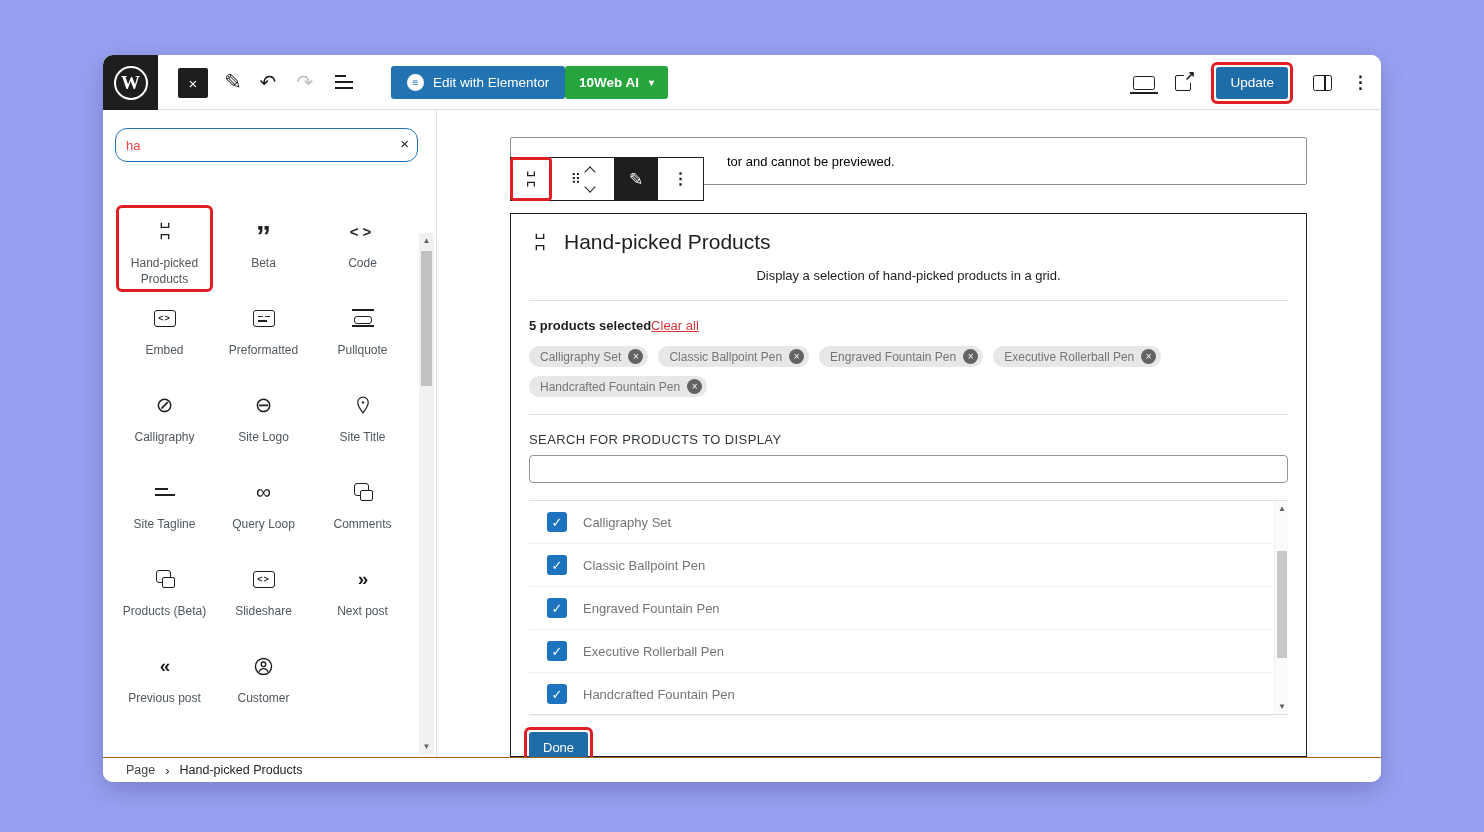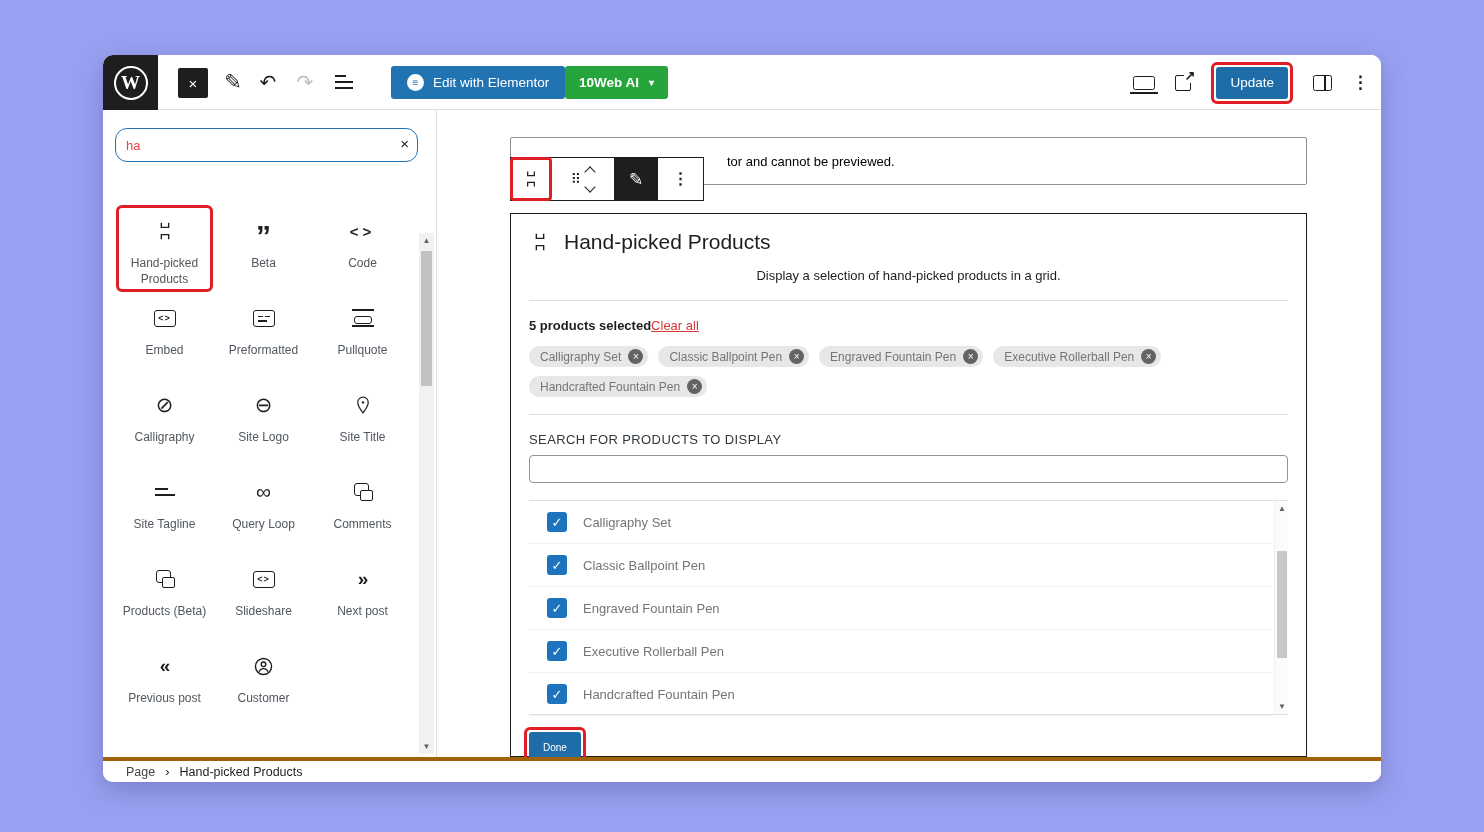--- a/index.html
+++ b/index.html
@@ -135,25 +135,25 @@
   .prow { height:43px; display:flex; align-items:center; gap:16px; padding-left:18px; border-bottom:1px solid #f0f0f0; }
   .prow:last-of-type { border-bottom:none; }
   .cb { width:20px; height:20px; background:#1e73be; border-radius:3px; color:#fff; font-size:13px;
         display:flex; align-items:center; justify-content:center; cursor:pointer; }
   .prow-label { font-size:13px; color:#757575; }
   .plist-scrollbar { position:absolute; right:0; top:0; bottom:0; width:14px; background:#fbfbfb; border-left:1px solid #f0f0f0; }
   .plist-scrollbar .sb-arrow { width:14px; }
   .plist-thumb { position:absolute; left:2px; top:50px; width:10px; height:107px; background:#c8c8c8; }
   .done-wrap { margin-top:12px; margin-left:-5px; }
   .btn-done { height:30px; padding:0 14px; border:none; border-radius:3px; background:#1e6da8; color:#fff;
-              font-size:10px; cursor:pointer; font-family:inherit; }
+              font-size:13px; cursor:pointer; font-family:inherit; }
 
   
   .crumb-bar { position:absolute; left:0; right:0; bottom:0; height:25px; background:#fff;
-               border-top:4px solid #a16207; border-radius:0 0 10px 10px;
+               border-top:1px solid #a16207; border-radius:0 0 10px 10px;
                display:flex; align-items:center; gap:10px; padding-left:23px; font-size:12.5px; }
   .crumb-root { color:#444; cursor:pointer; }
   .crumb-sep { color:#1e1e1e; font-size:13px; }
   .crumb-current { color:#1e1e1e; }
   svg.hpicon { display:block; }
 </style>
 </head>
 <body>
 
 <div class="window">

